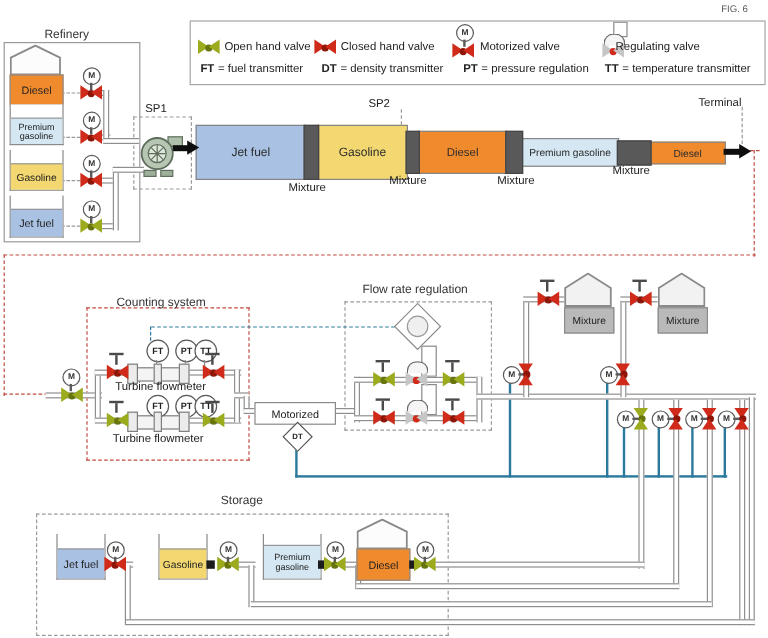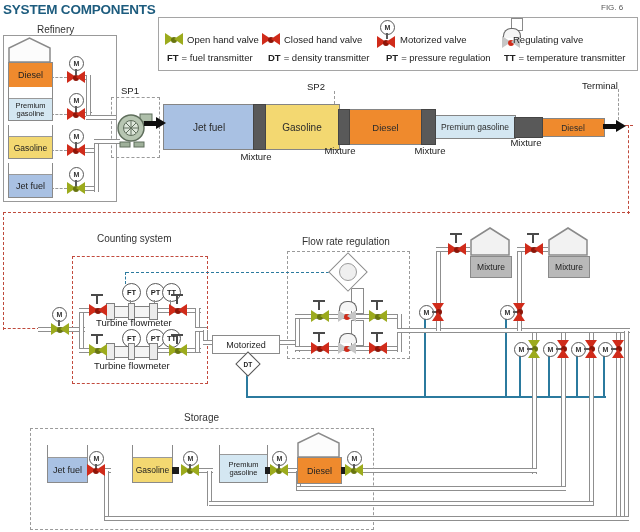--- a/index.html
+++ b/index.html
@@ -62,21 +62,20 @@
   .legendbox{position:absolute;border:1.2px solid #a5a5a5;background:#fff;z-index:1}
   .title{position:absolute;font-size:13.5px;font-weight:800;letter-spacing:-0.2px;color:#1d5c7e;z-index:6}
   .fig{position:absolute;font-size:8px;color:#555;z-index:6}
   .lbl b{margin-right:3px}
 </style>
 </head>
 <body>
 
 <div id="c">
 
-  <div class="title" style="left:3px;top:2px">SYSTEM COMPONENTS</div>
   <div class="fig" style="left:601px;top:3px">FIG. 6</div>
 
   <div class="legendbox" style="left:158px;top:17px;width:478px;height:52px"></div>
   <div class="vh open" style="left:165px;top:33px;z-index:4">
       <b></b>
     </div>
   <div class="lbl" style="left:187px;top:34px">Open hand valve</div>
   <div class="vh closed" style="left:262px;top:33px">
       <b></b>
     </div>
@@ -227,21 +226,21 @@
   <div class="lbl" style="left:121px;top:85px">SP1</div>
   <svg class="roof" style="left:114px;top:106px;z-index:3" width="40" height="42">
     <rect x="26" y="8" width="12" height="8" fill="#aebfaa" stroke="#5f6e5c"></rect>
     <rect x="6" y="36" width="10" height="5" fill="#9fb09a" stroke="#5f6e5c"></rect>
     <rect x="20" y="36" width="10" height="5" fill="#9fb09a" stroke="#5f6e5c"></rect>
     <circle cx="17" cy="22" r="13" fill="#b7c6b2" stroke="#5f6e5c" stroke-width="1.5"></circle>
     <circle cx="17" cy="22" r="7.5" fill="#dde6da" stroke="#5f6e5c"></circle>
     <path d="M17 15 V29 M10 22 H24 M12 17 L22 27 M22 17 L12 27" stroke="#5f6e5c" stroke-width="1"></path>
   </svg>
 
-  <div class="lbl sec" style="left:97px;top:233px">Counting system</div>
+  <div class="lbl sec" style="left:97px;top:247px">Counting system</div>
   <div class="mc below" style="left:52px;top:307px">M</div>
   <div class="vh open" style="left:51px;top:323px">
       <b></b>
     </div>
   <div class="handle" style="left:96px;top:296px"></div>
   <div class="vh closed" style="left:89px;top:304px">
       <b></b>
     </div>
   <div class="handle" style="left:176px;top:296px"></div>
   <div class="vh closed" style="left:169px;top:304px">

